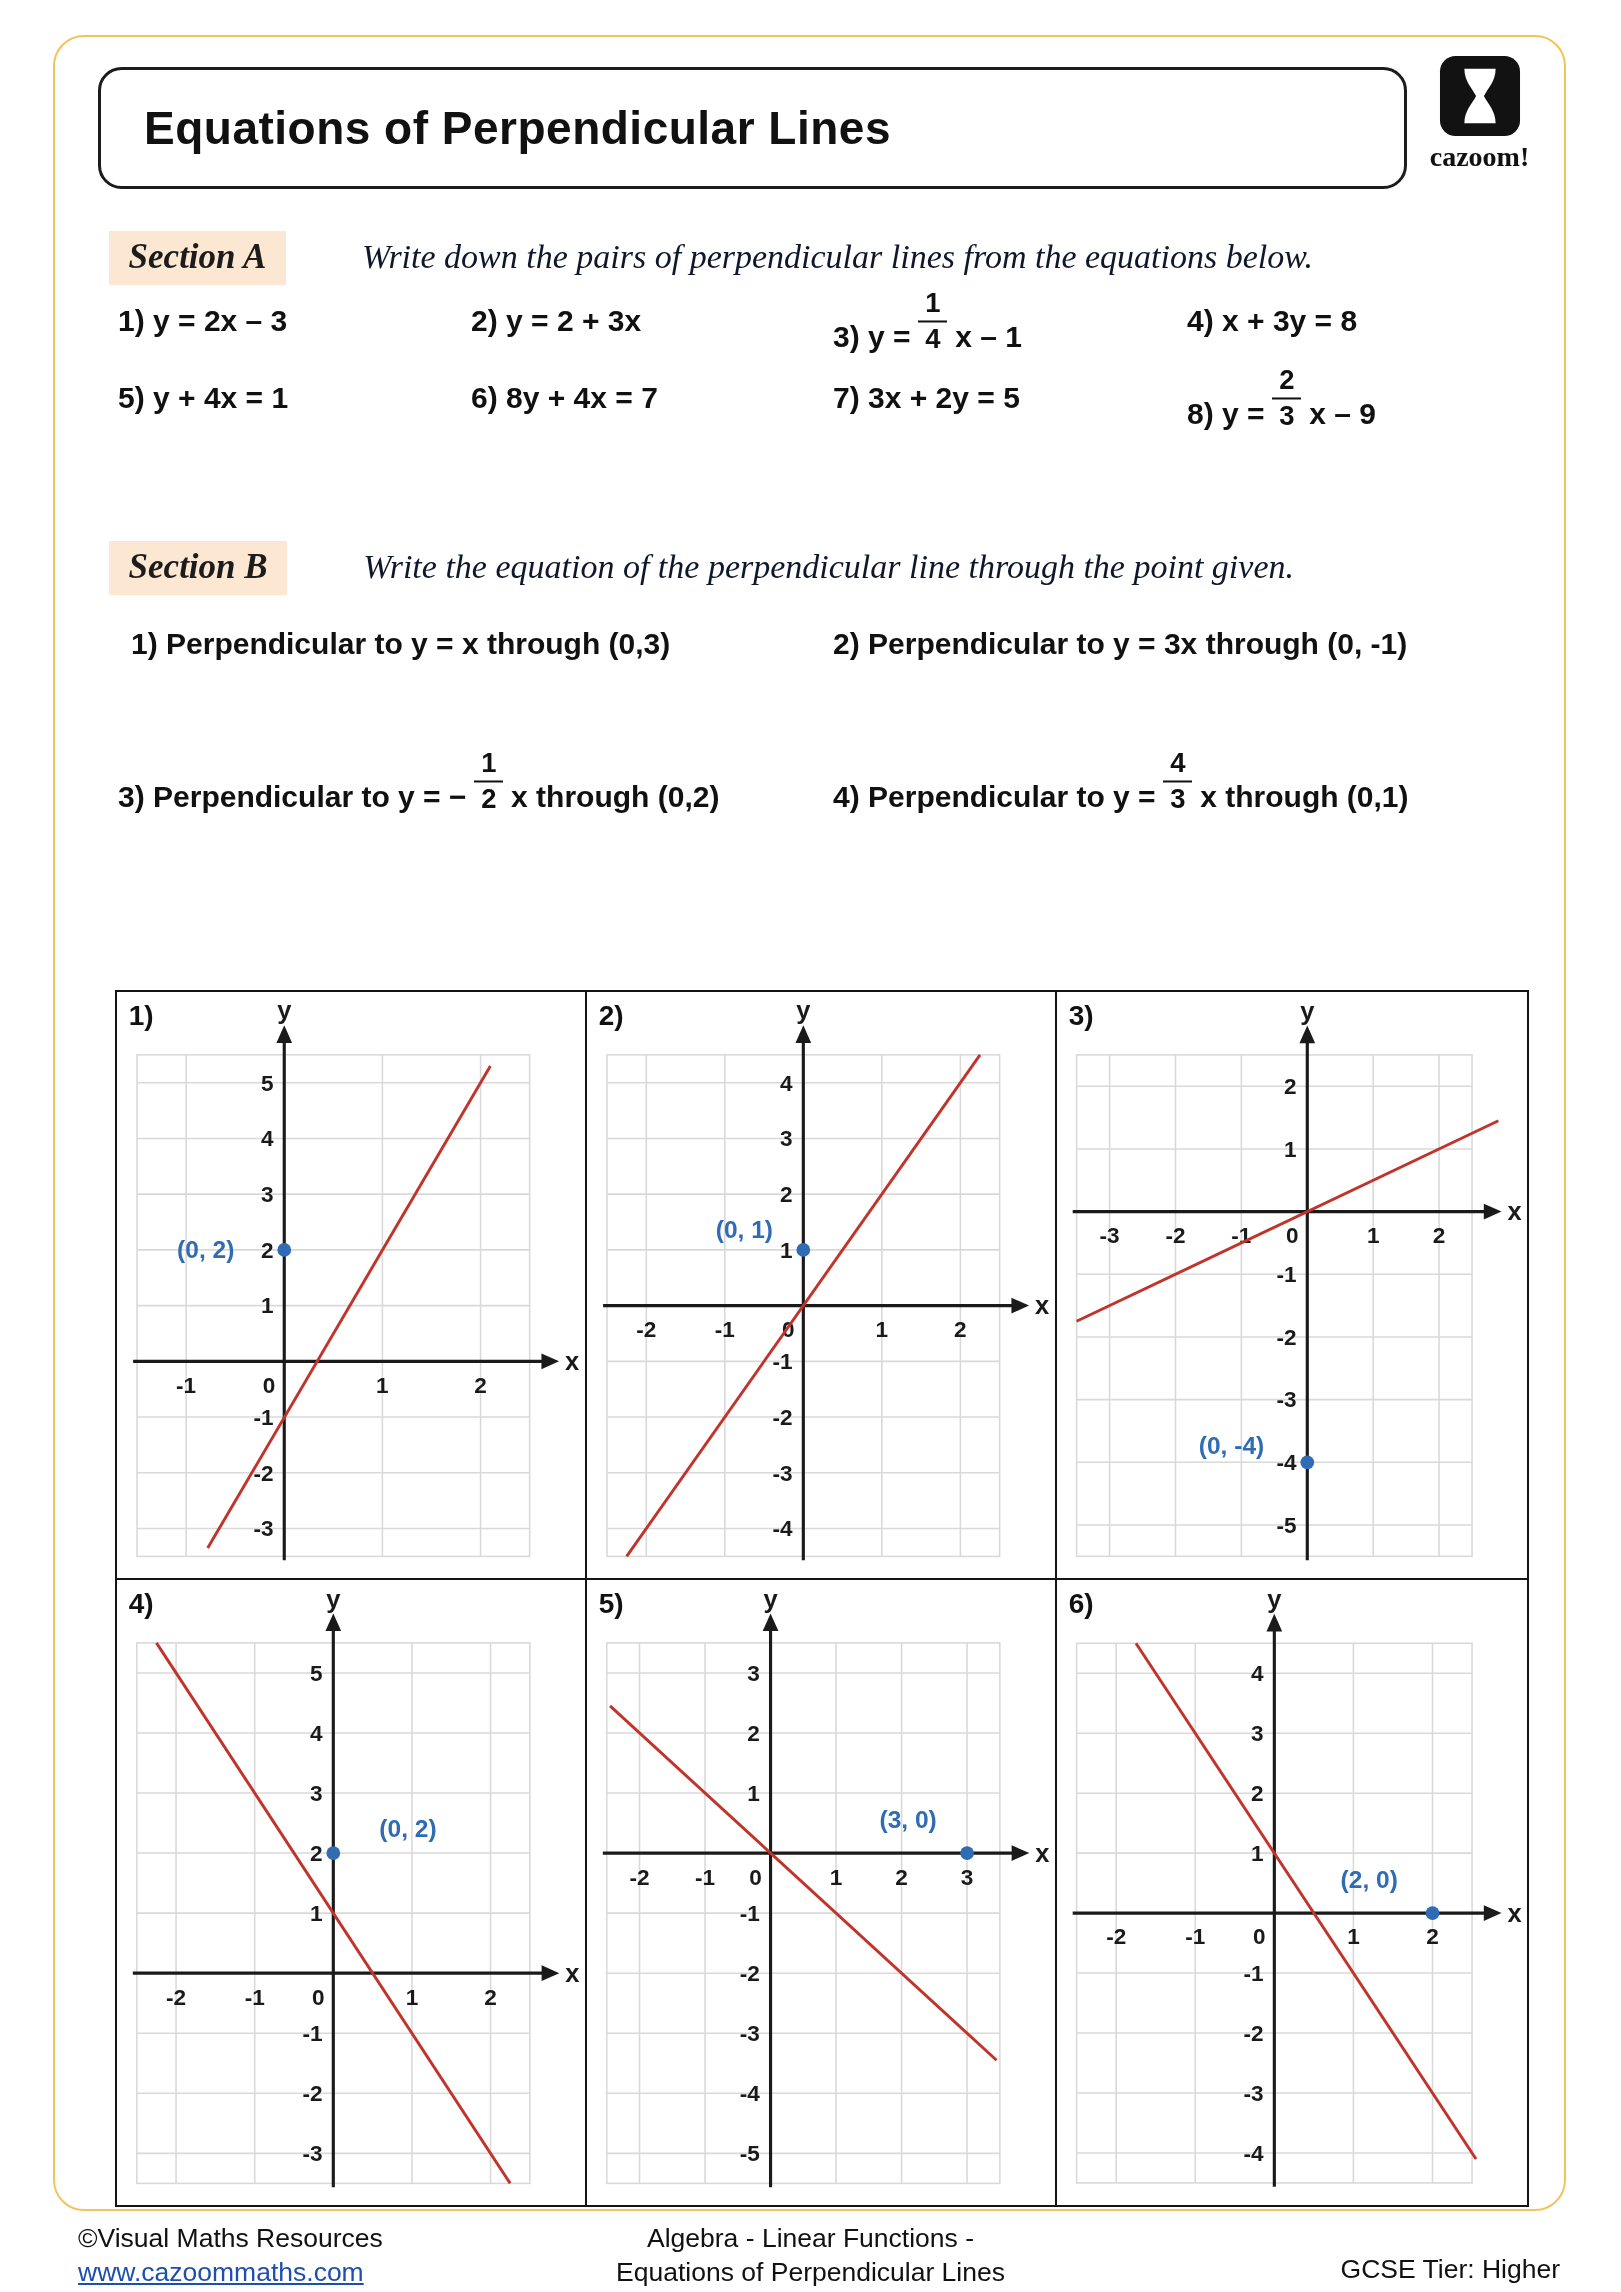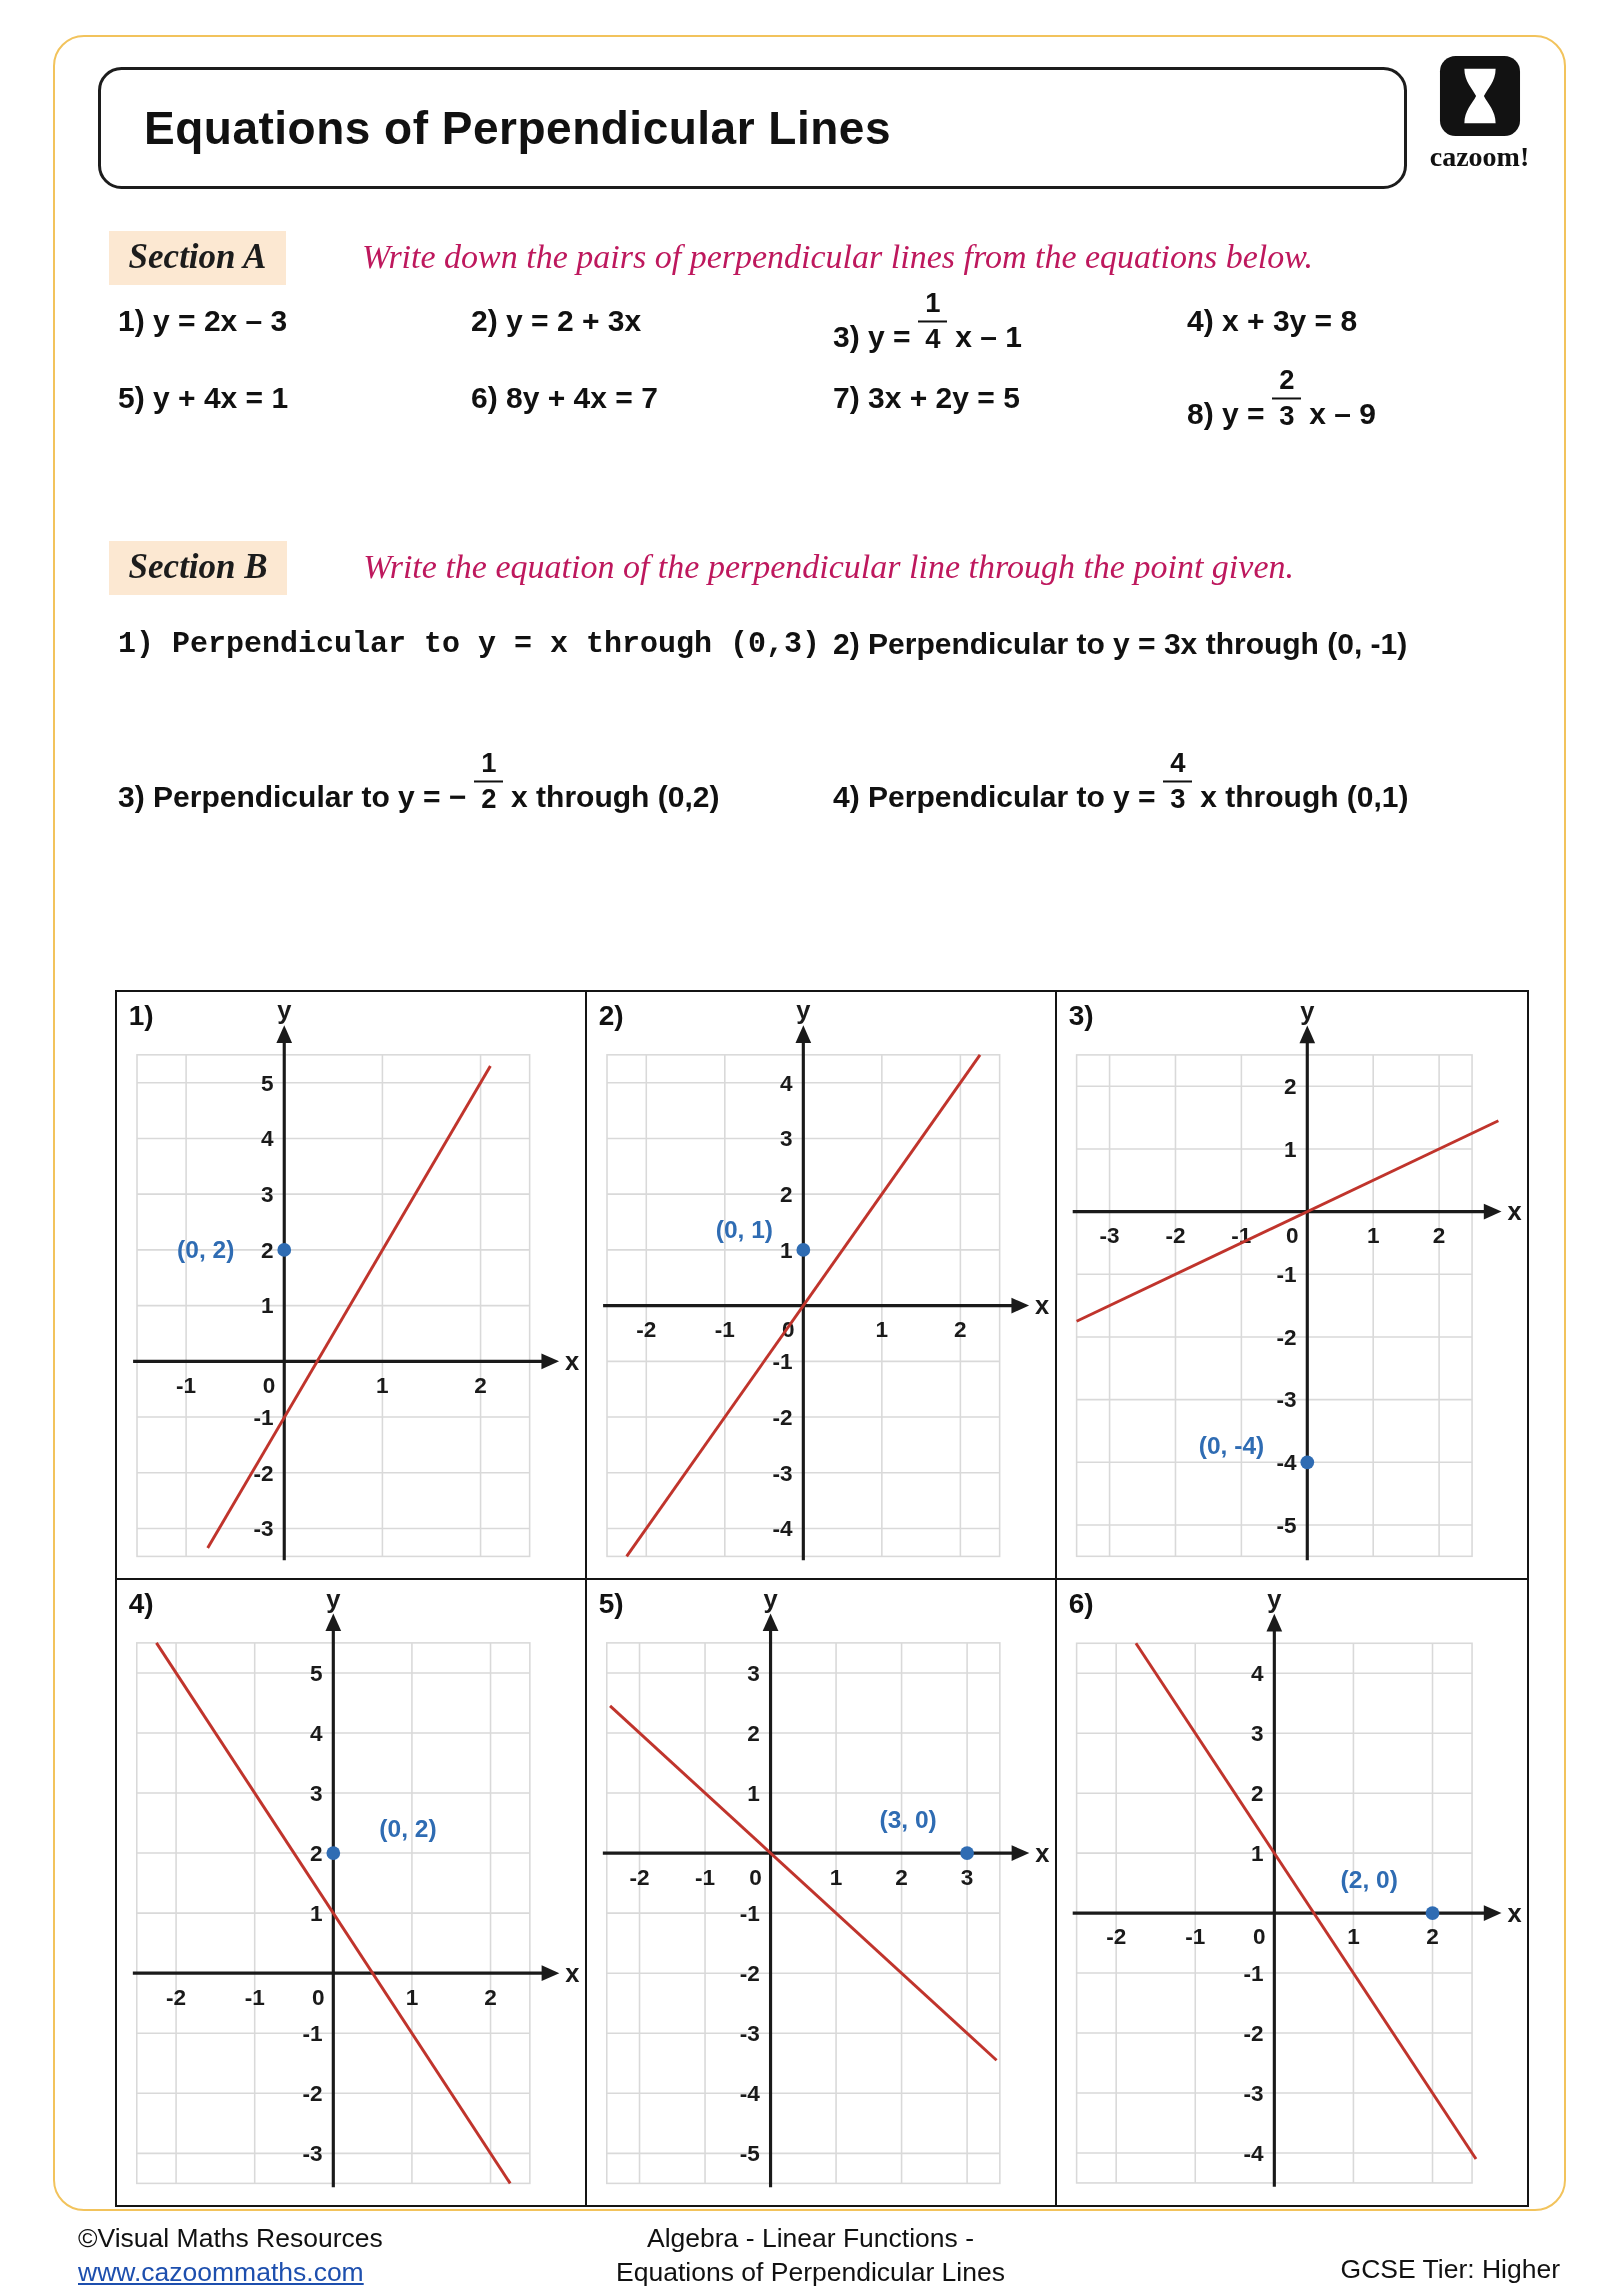--- a/index.html
+++ b/index.html
@@ -9,21 +9,21 @@
         border:2.9px solid #f2c35c;border-radius:31px;}
   .title-box{position:absolute;left:98px;top:67px;width:1309px;height:122px;
         border:3.9px solid #1c1c1c;border-radius:23.5px;display:flex;align-items:center;
         padding-left:43px;box-sizing:border-box;background:#fff;}
   .title{font-size:46px;font-weight:700;letter-spacing:0.5px;}
   .logo{position:absolute;left:1417px;top:55px;width:125px;text-align:center;}
   .logo-text{font-family:"Liberation Serif",serif;font-weight:700;font-size:28px;margin-top:0;}
   .sec-head{position:absolute;left:109px;display:flex;gap:76px;align-items:baseline;}
   .sec-label{background:#fce8d2;padding:5.9px 19.6px 7.8px;font-family:"Liberation Serif",serif;
         font-style:italic;font-weight:700;font-size:35px;color:#1c1c1c;white-space:nowrap;}
-  .sec-instr{font-family:"Liberation Serif",serif;font-style:italic;font-size:34px;color:#be185d;white-space:nowrap;}
+  .sec-instr{font-family:"Liberation Serif",serif;font-style:italic;font-size:34px;color:#0f172a;white-space:nowrap;}
   .eq-row{position:absolute;left:0;width:100%;height:82px;}
   .eq{position:absolute;top:50%;transform:translateY(-50%);font-weight:700;font-size:30px;
       white-space:nowrap;display:flex;align-items:flex-end;}
   .frac{display:inline-flex;flex-direction:column;align-items:center;margin:0 7.8px;
         font-size:27.4px;line-height:1.15;}
   .frac .num{border-bottom:2.9px solid #111;padding:0 6.9px 1px;}
   .frac .den{padding-top:1px;}
   .cgrid{position:absolute;left:115px;top:990px;width:1414px;height:1217px;
         border:2.9px solid #141414;box-sizing:border-box;display:grid;
         grid-template-columns:1fr 1fr 1fr;grid-template-rows:588px 1fr;background:#fff;}
@@ -107,21 +107,21 @@
         <span>x – 9</span>
       </div>
   </div>
 
   <div class="sec-head" style="top:541px;">
     <span class="sec-label">Section B</span>
     <span class="sec-instr">Write the equation of the perpendicular line through the point given.</span>
   </div>
 
   <div class="eq-row" style="top:603px;">
-    <div class="eq" style="left:118px;font-family:Liberation Mono, monospace;">
+    <div class="eq" style="left:131px;">
         <span>1) Perpendicular to y = x through (0,3)</span>
         <span></span>
       </div>
     <div class="eq" style="left:833px;">
         <span>2) Perpendicular to y = 3x through (0, -1)</span>
         <span></span>
       </div>
   </div>
 
   <div class="eq-row" style="top:740px;">

